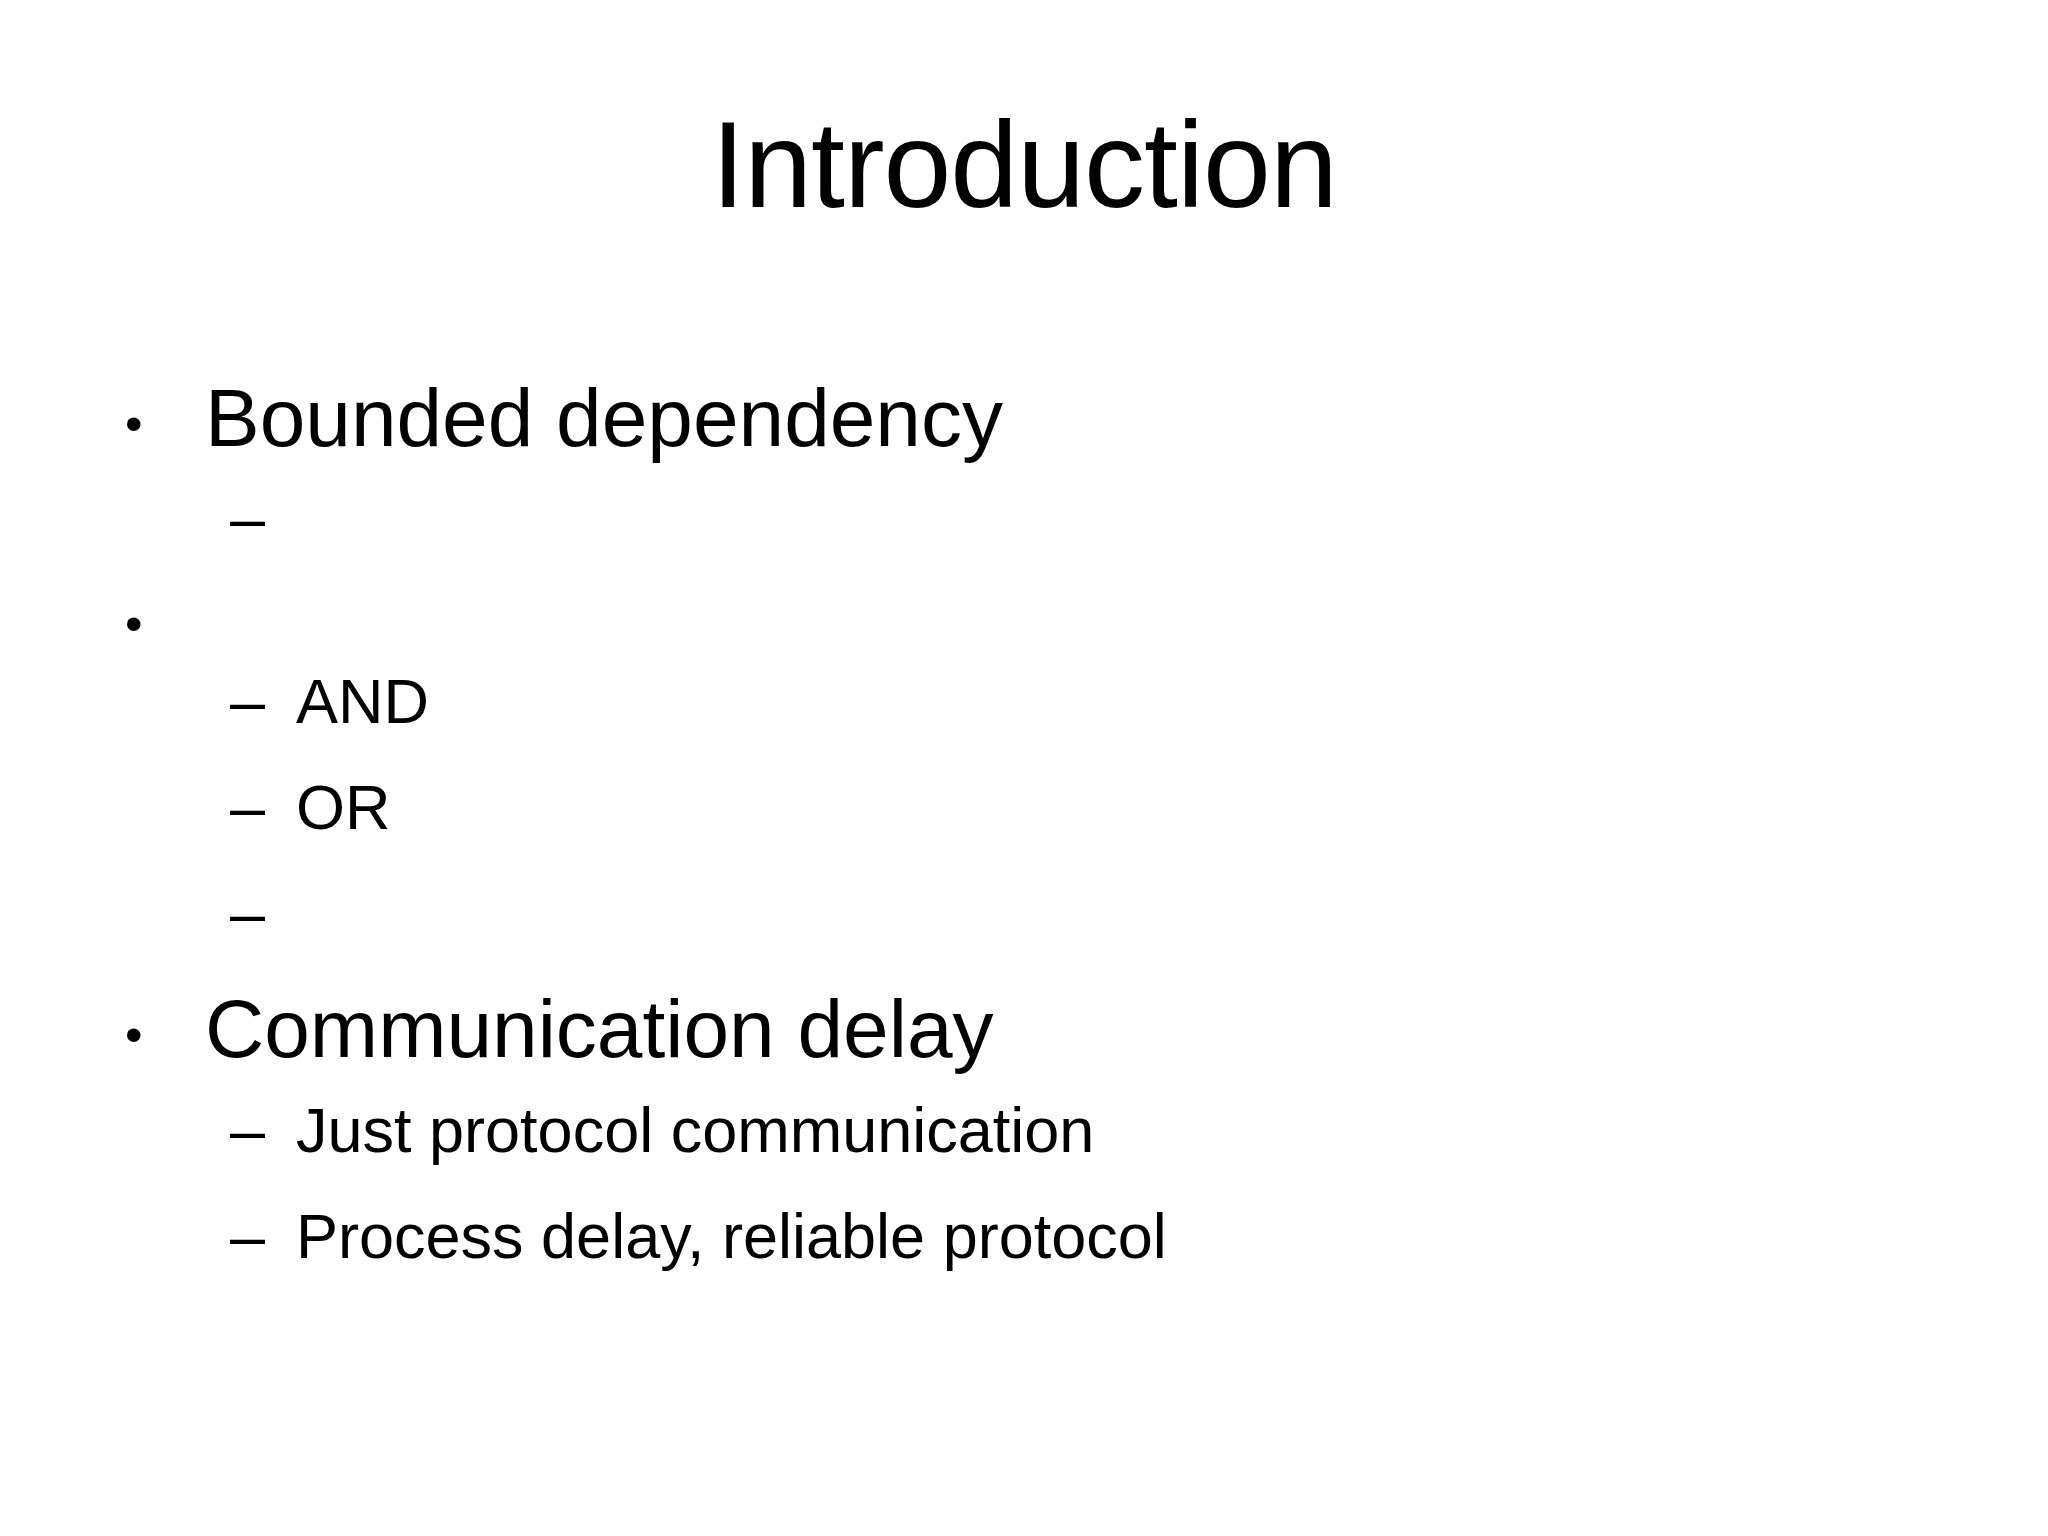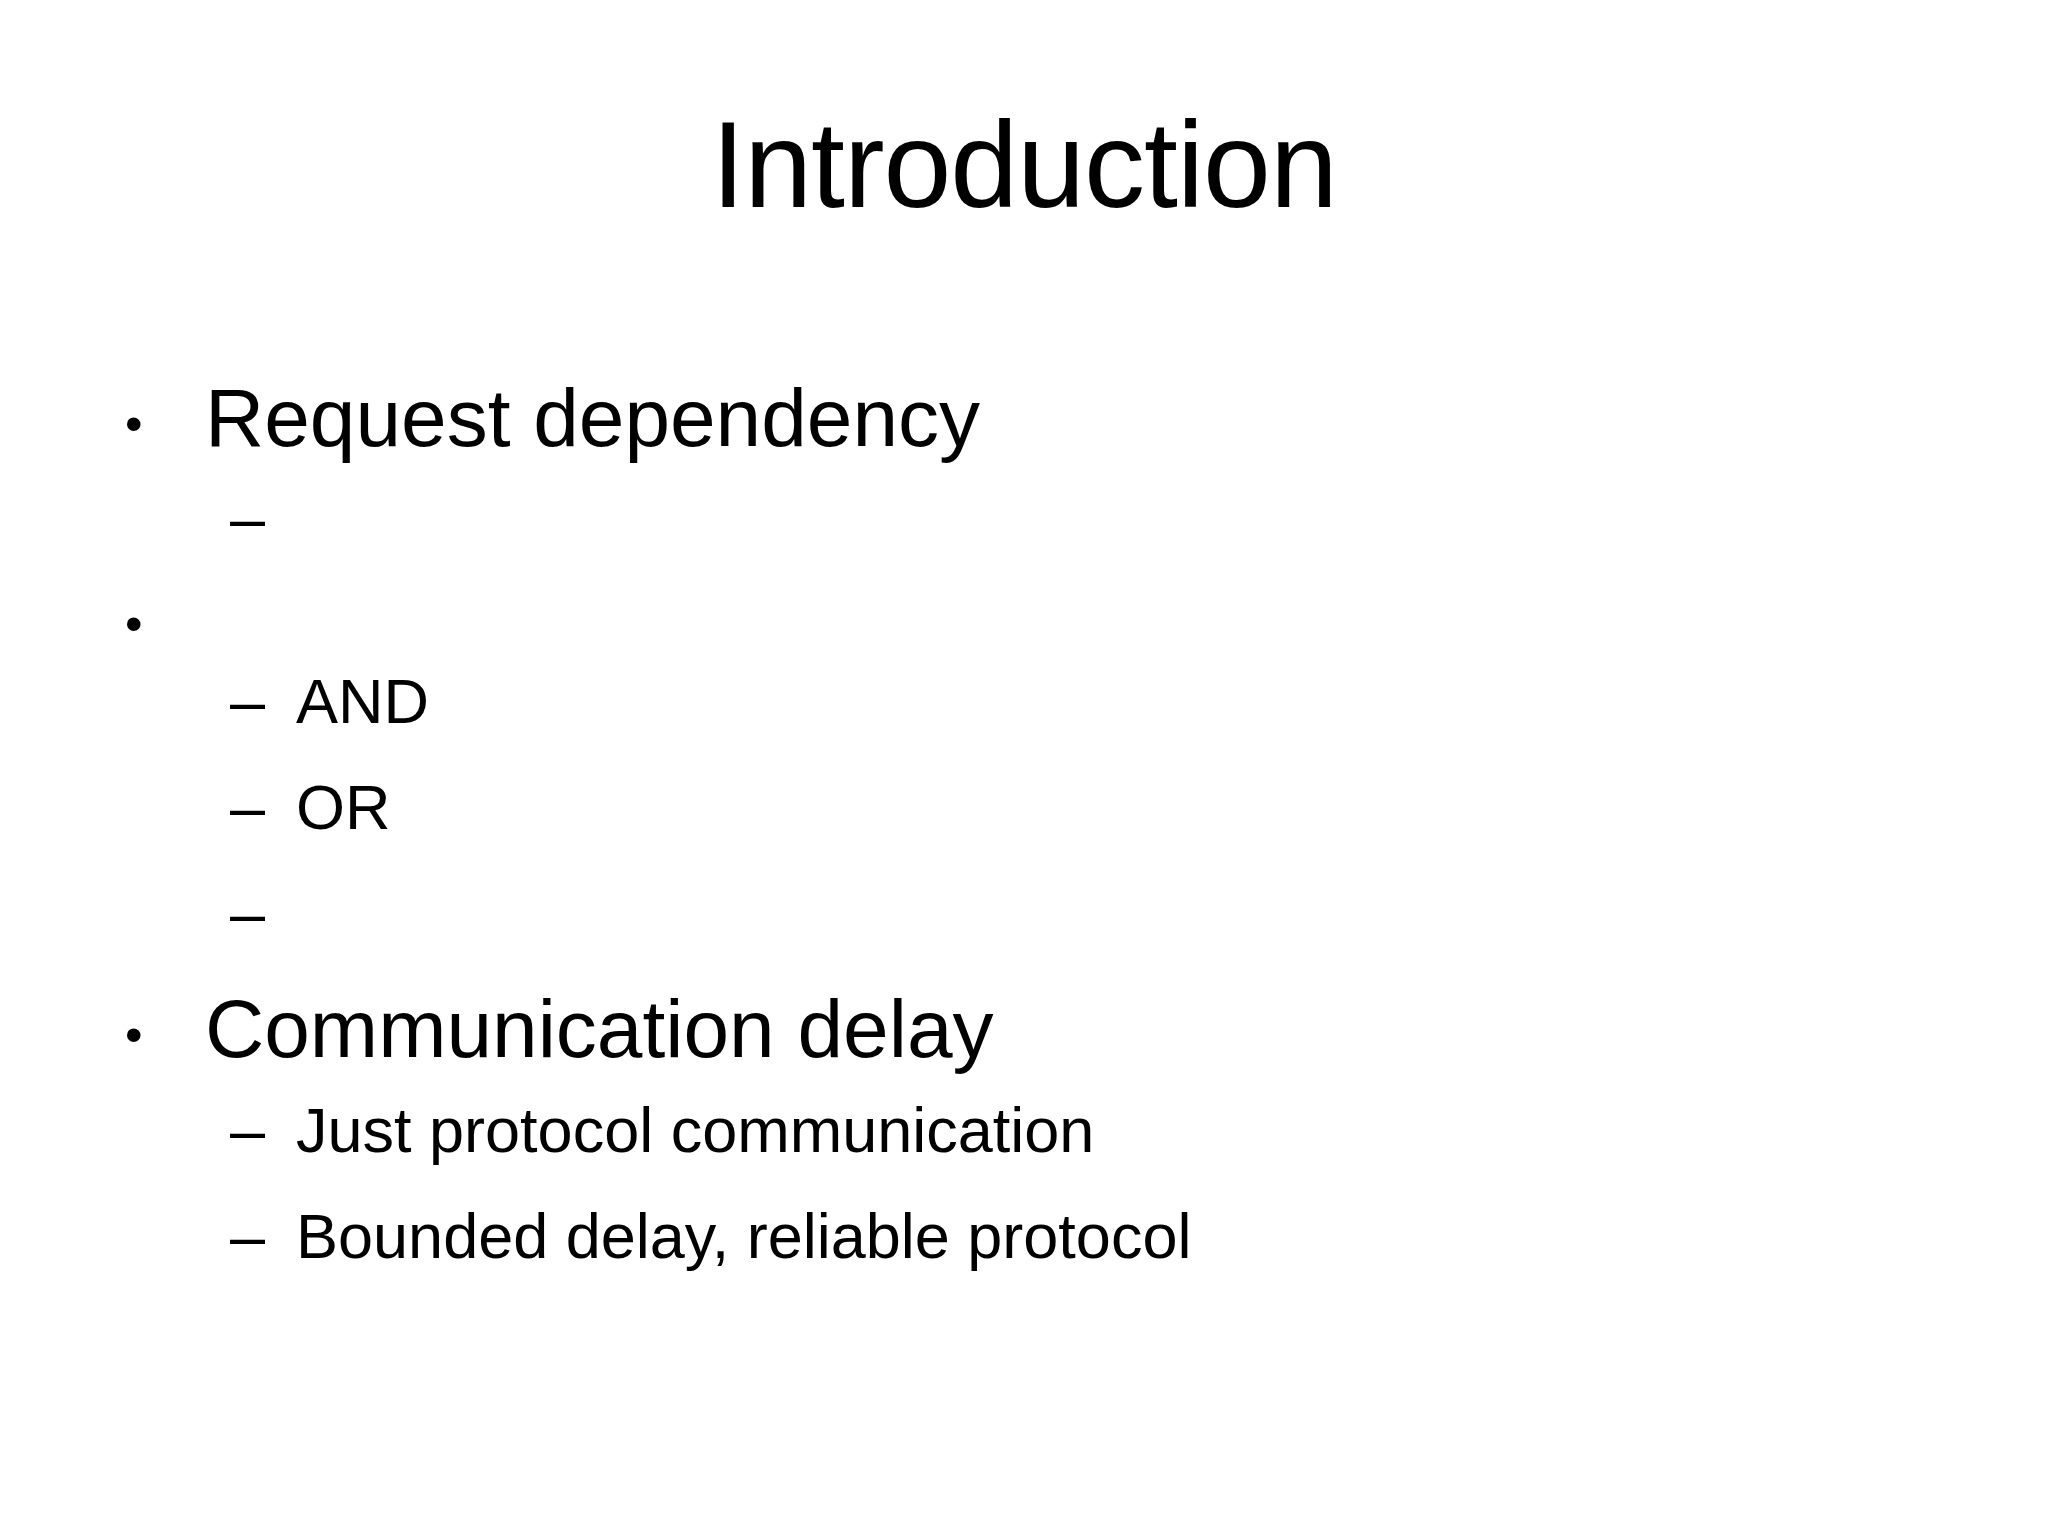--- a/index.html
+++ b/index.html
@@ -60,21 +60,21 @@
 </head>
 <body>
 
 <div class="slide">
   <h1 class="slide-title">Introduction</h1>
 
   <div class="content">
 
     <div class="l1-item">
       <span class="l1-marker">•</span>
-      <span class="l1-label">Request dependency</span>
+      <span class="l1-label">Bounded dependency</span>
     </div>
     <div class="l2-item">
       <span class="l2-marker">–</span>
     </div>
 
     <div class="l1-item">
       <span class="l1-marker">•</span>
     </div>
     <div class="l2-item">
       <span class="l2-marker">–</span>
@@ -91,17 +91,17 @@
     <div class="l1-item">
       <span class="l1-marker">•</span>
       <span class="l1-label">Communication delay</span>
     </div>
     <div class="l2-item">
       <span class="l2-marker">–</span>
       <span class="l2-label">Just protocol communication</span>
     </div>
     <div class="l2-item">
       <span class="l2-marker">–</span>
-      <span class="l2-label">Bounded delay, reliable protocol</span>
+      <span class="l2-label">Process delay, reliable protocol</span>
     </div>
 
   </div>
 </div>
 
 </body></html>

